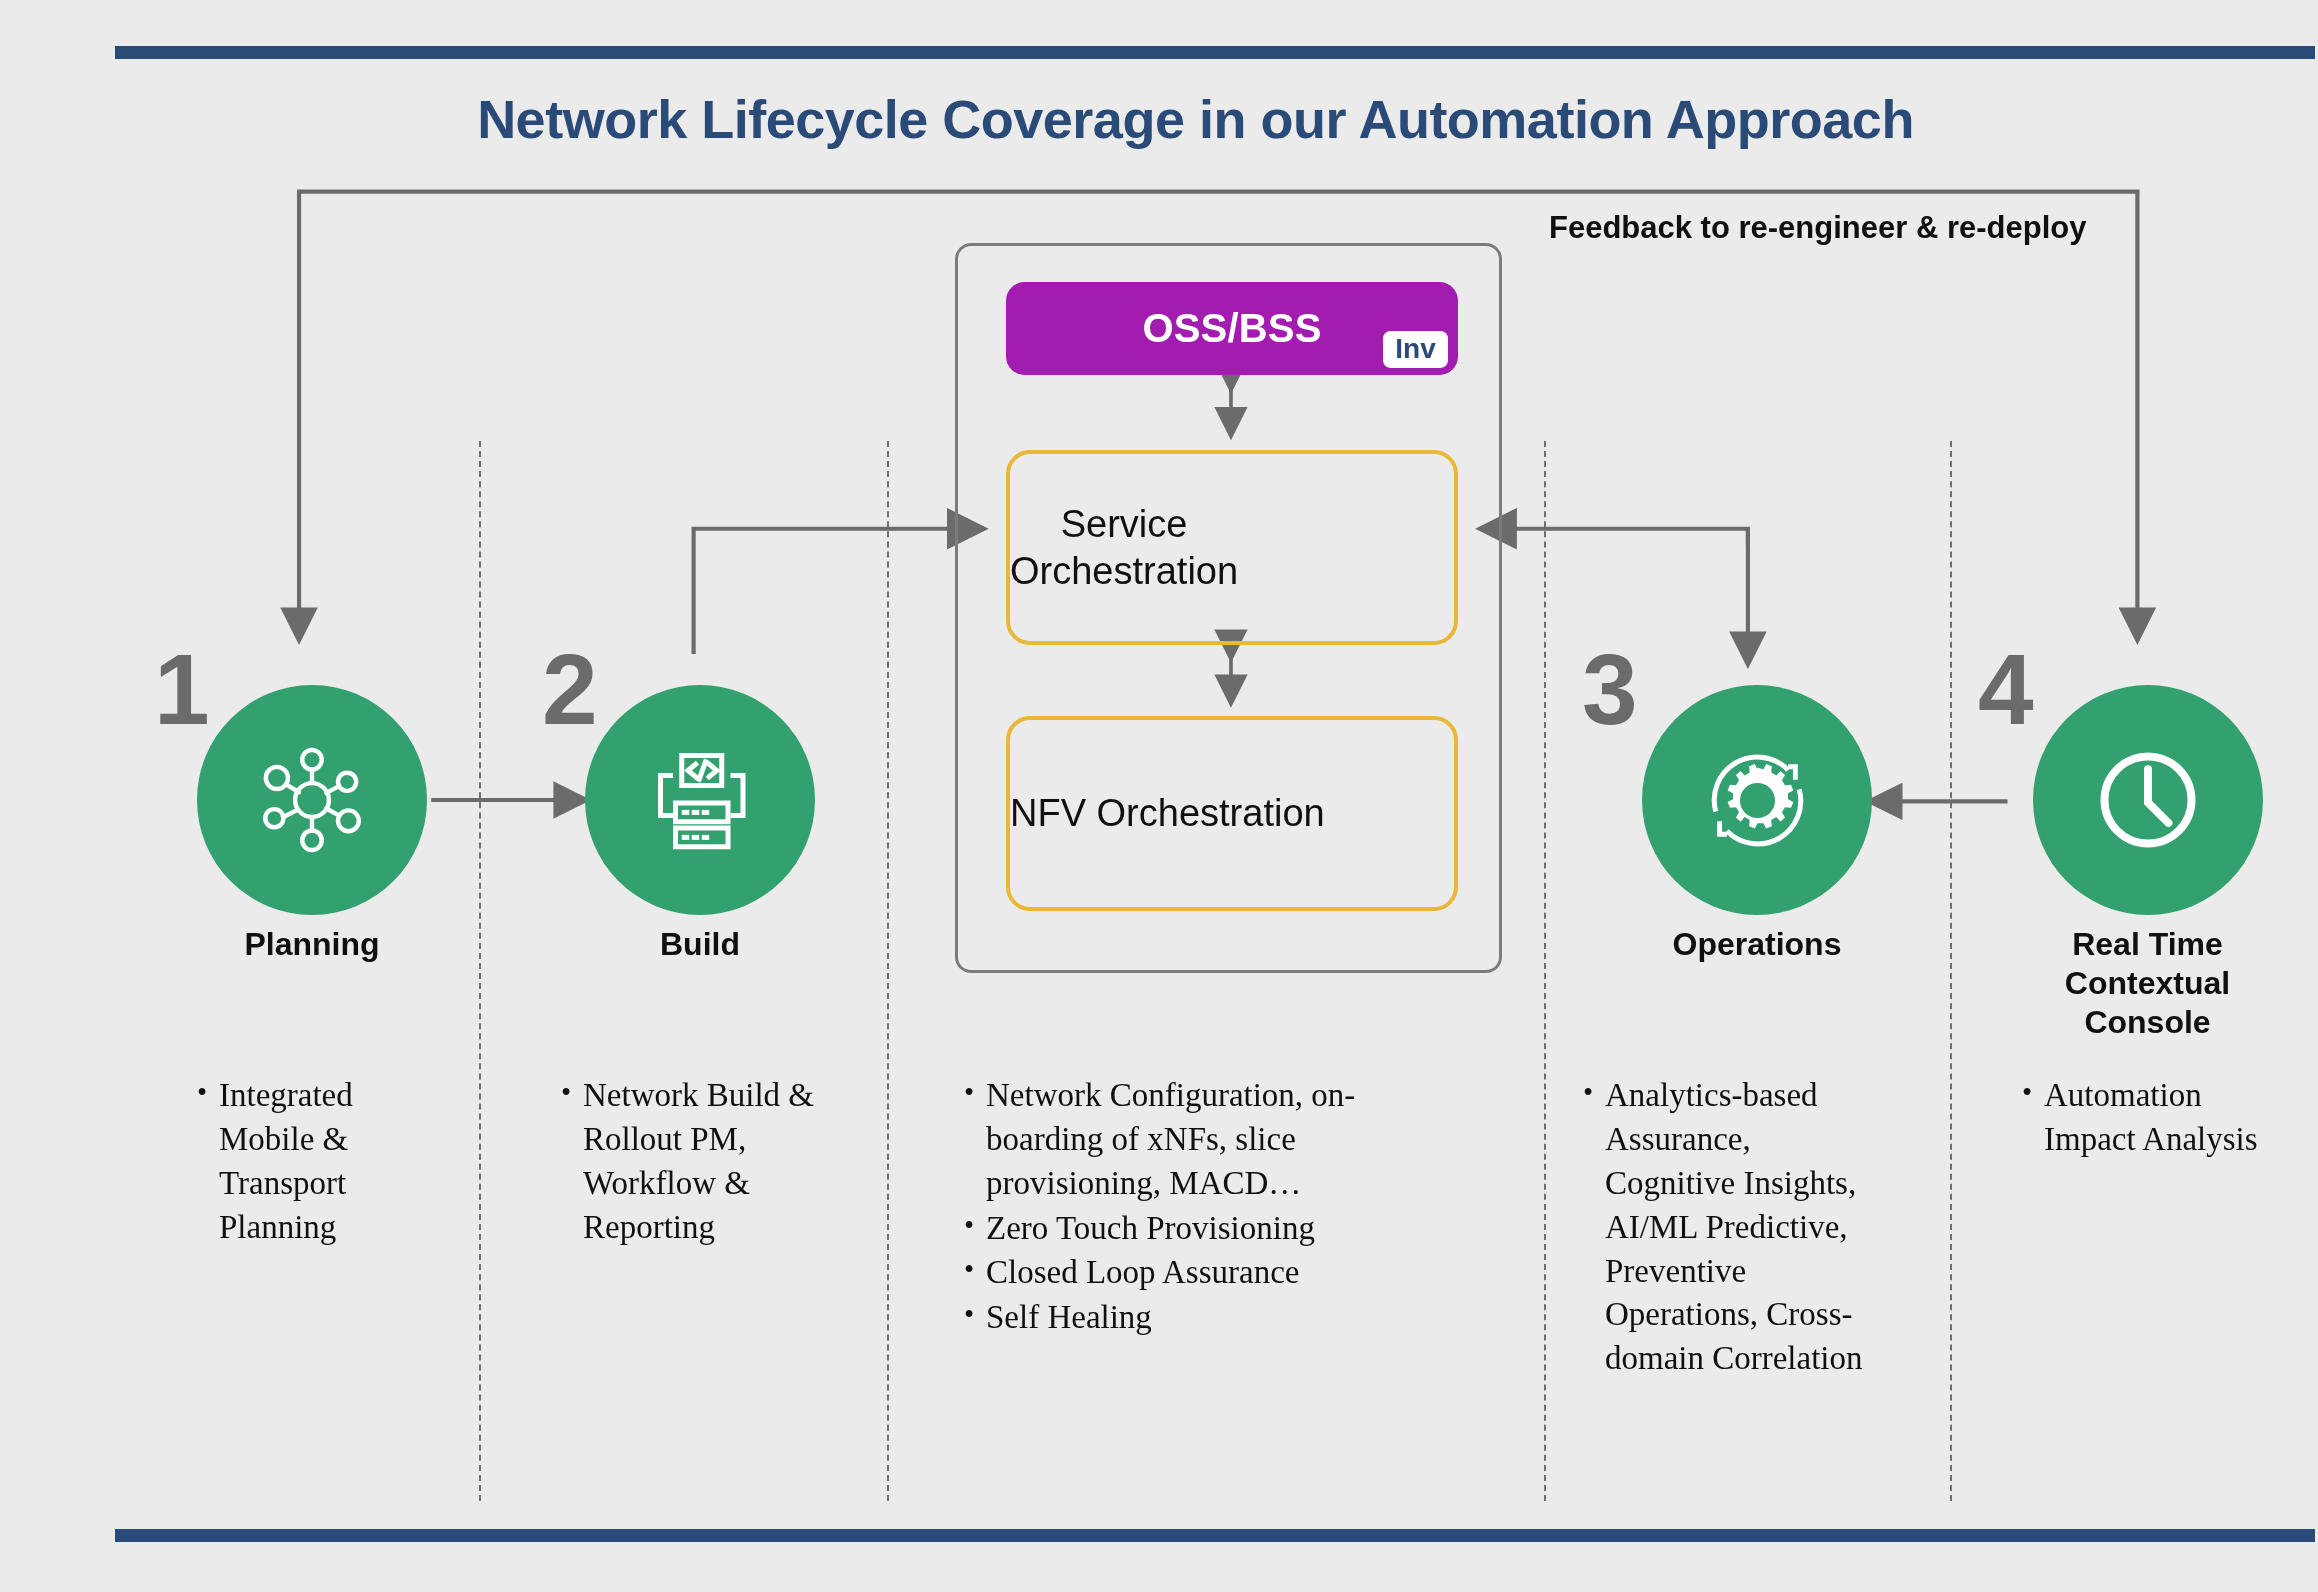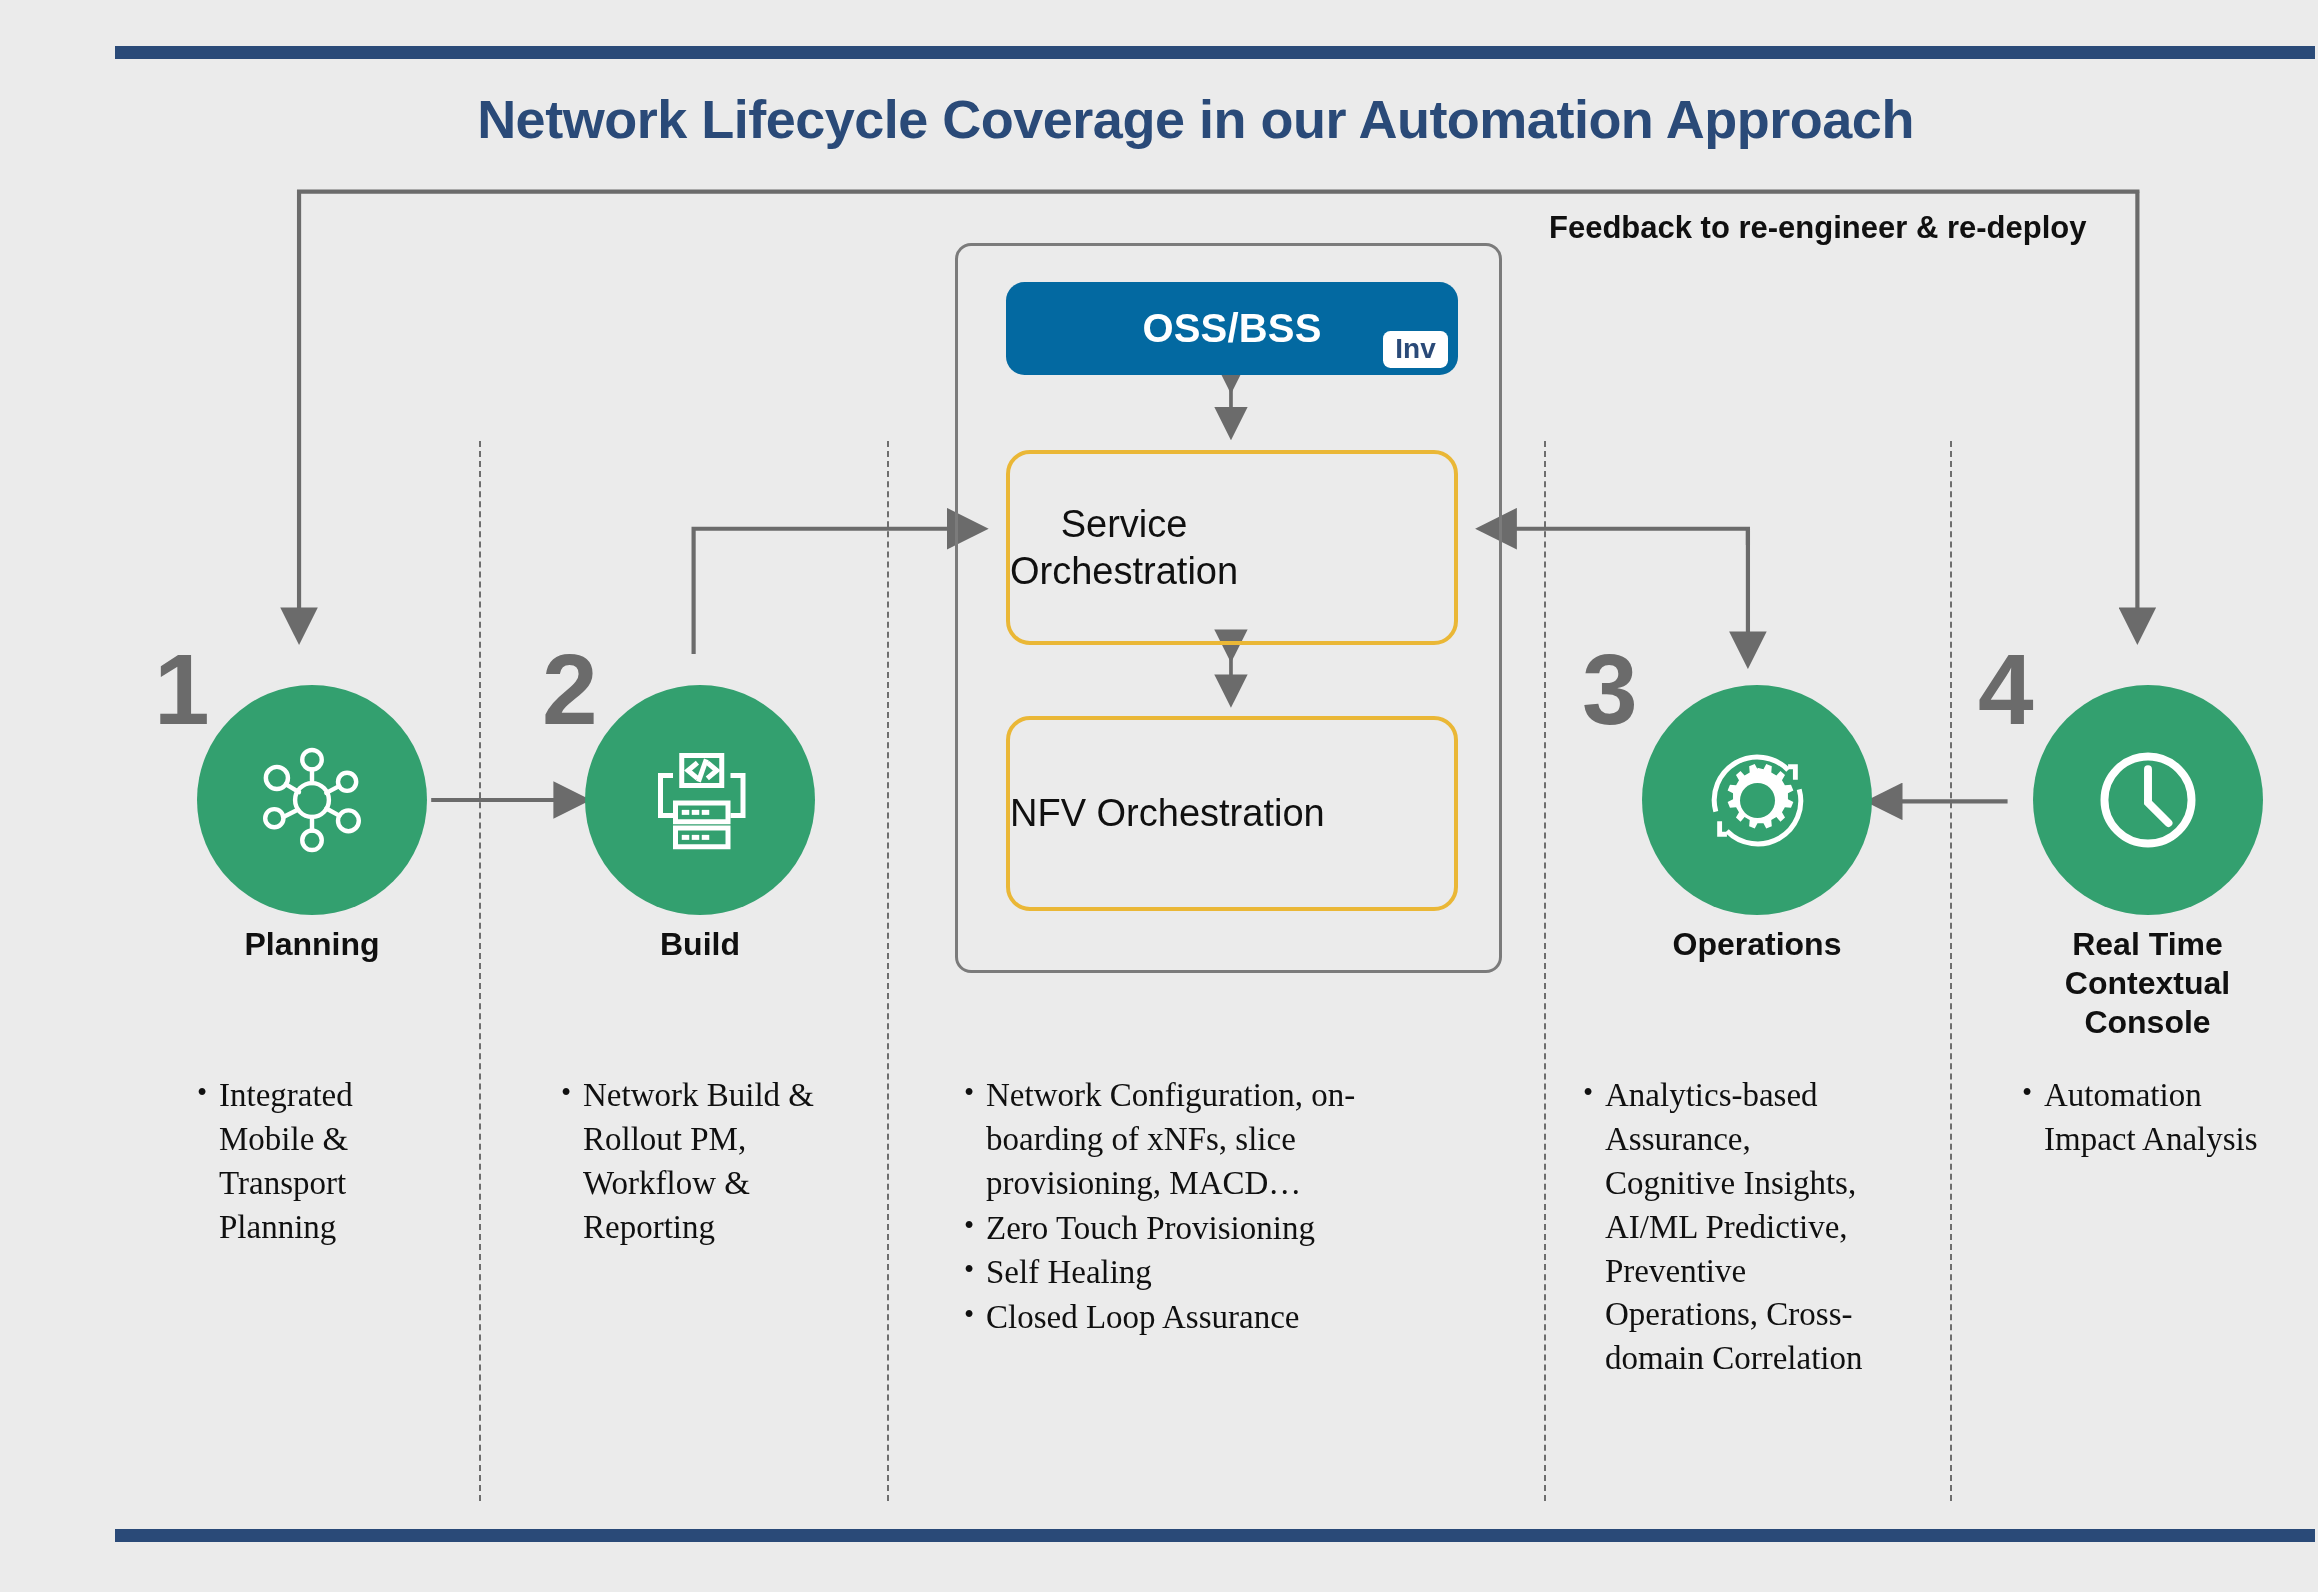--- a/index.html
+++ b/index.html
@@ -37,21 +37,21 @@
   }
 
   
   .orch-panel{
     position:absolute;left:955px;top:243px;width:547px;height:730px;
     border:3.2px solid #7b7b7b;border-radius:16px;background:transparent;
     box-sizing:border-box;
   }
   .ossbss{
     position:absolute;left:1006px;top:282px;width:452px;height:93px;
-    background:#0369a1;border-radius:18.5px;
+    background:#a21caf;border-radius:18.5px;
     display:flex;align-items:center;justify-content:center;
     box-sizing:border-box;
   }
   .ossbss-label{
     color:#ffffff;font-size:40px;font-weight:bold;letter-spacing:0.2px;
   }
   .inv-badge{
     position:absolute;right:10.2px;bottom:7.4px;
     background:#ffffff;border-radius:7.4px;
     padding:2.8px 12px 4.6px 12px;
@@ -254,22 +254,22 @@
   <div class="col" style="left:559px;width:288px;">
     <ul>
       <li>Network Build &amp; Rollout PM, Workflow &amp; Reporting</li>
     </ul>
   </div>
 
   <div class="col" style="left:962px;width:501px;">
     <ul>
       <li>Network Configuration, on-boarding of xNFs, slice provisioning, MACD…</li>
       <li>Zero Touch Provisioning</li>
+      <li>Closed Loop Assurance</li>
       <li>Self Healing</li>
-      <li>Closed Loop Assurance</li>
     </ul>
   </div>
 
   <div class="col" style="left:1581px;width:297px;">
     <ul>
       <li>Analytics-based Assurance, Cognitive Insights, AI/ML Predictive, Preventive Operations, Cross-domain Correlation</li>
     </ul>
   </div>
 
   <div class="col" style="left:2020px;width:278px;">

